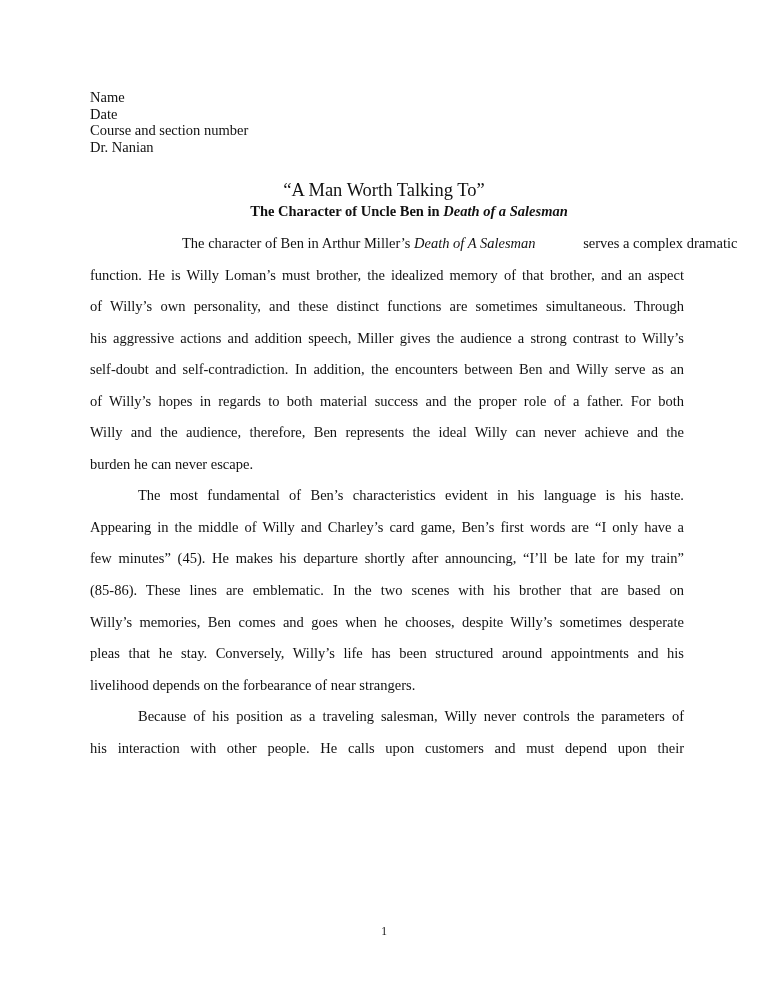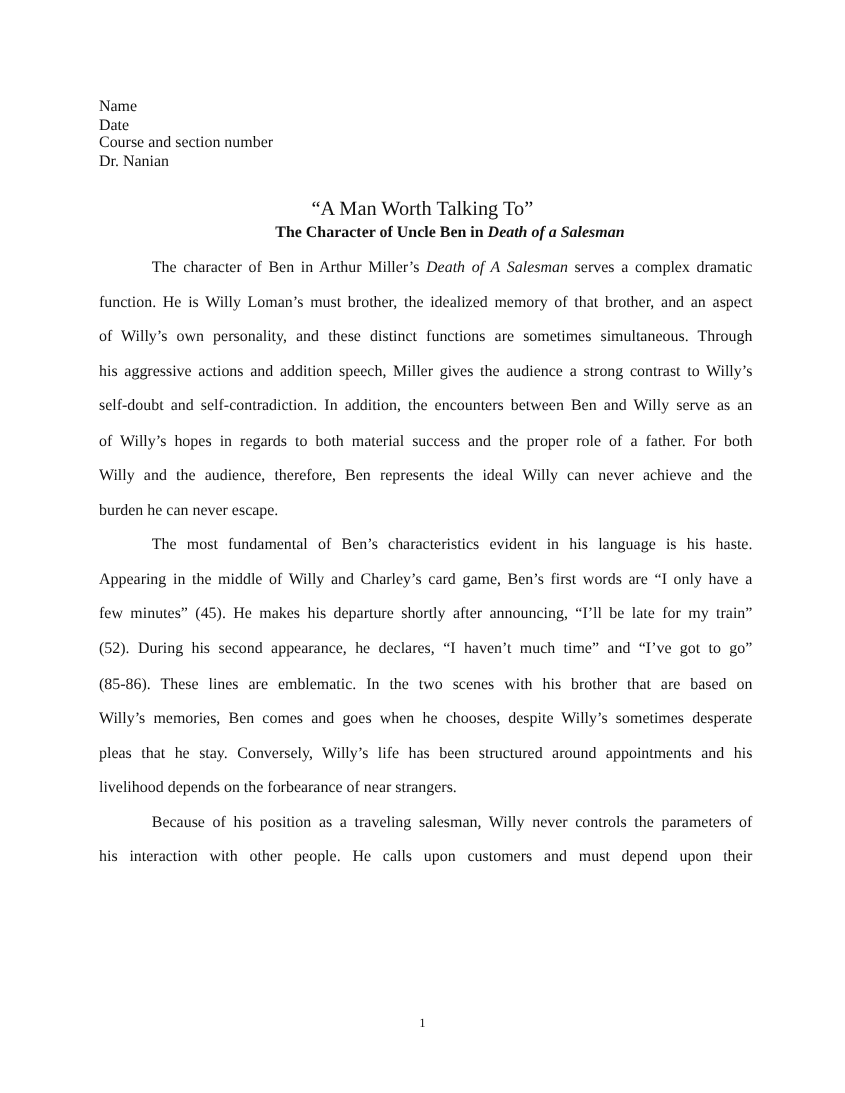--- a/index.html
+++ b/index.html
@@ -10,21 +10,21 @@
   .header-line { display: block; white-space: nowrap; }
   .title { position: absolute; left: 0; width: 768px; top: 180px; text-align: center;
            font-weight: normal; font-size: 18.5px; line-height: 20px; }
   .subtitle { position: absolute; left: 0; width: 768px; top: 203px; text-align: center;
               font-weight: bold; font-size: 14.5px; line-height: 16px; margin-left: 25px; }
   .body-text { position: absolute; left: 90px; top: 235px; width: 594px; font-size: 14.5px; }
   .line { display: block; height: 31.55px; line-height: 16px; white-space: nowrap;
           text-align: justify; text-align-last: justify; overflow: visible; }
   .line.indent { padding-left: 48px; }
   .line.last { text-align: left; text-align-last: left; }
-  .line span { display: inline; }
+  .line span { display: inline; margin-left: 44px; }
   .page-number { position: absolute; left: 0; width: 768px; top: 925px; text-align: center;
                  font-size: 11.5px; line-height: 13px; }
 </style>
 </head>
 <body>
 
 <div class="page">
 
   <div class="header-block">
     <span class="header-line">Name</span>
@@ -49,21 +49,20 @@
       <span class="line">self-doubt and self-contradiction.  In addition, the encounters between Ben and Willy serve as an</span>
       <span class="line">of Willy’s hopes in regards to both material success and the proper role of a father.  For both</span>
       <span class="line">Willy and the audience, therefore, Ben represents the ideal Willy can never achieve and the</span>
       <span class="line last">burden he can never escape.</span>
     </div>
 
     <div>
       <span class="line indent">The most fundamental of Ben’s characteristics evident in his language is his haste.</span>
       <span class="line">Appearing in the middle of Willy and Charley’s card game, Ben’s first words are “I only have a</span>
       <span class="line">few minutes”  (45).  He makes his departure shortly after announcing, “I’ll be late for my train”</span>
-      <span class="line">(52).  During his second appearance, he declares, “I haven’t much time” and “I’ve got to go”</span>
       <span class="line">(85-86).  These lines are emblematic.  In the two scenes with his brother that are based on</span>
       <span class="line">Willy’s memories, Ben comes and goes when he chooses, despite Willy’s sometimes desperate</span>
       <span class="line">pleas that he stay.  Conversely, Willy’s life has been structured around appointments and his</span>
       <span class="line last">livelihood depends on the forbearance of near strangers.</span>
     </div>
 
     <div>
       <span class="line indent">Because of his position as a traveling salesman, Willy never controls the parameters of</span>
       <span class="line">his interaction with other people.  He calls upon customers and must depend upon their</span>
     </div>

